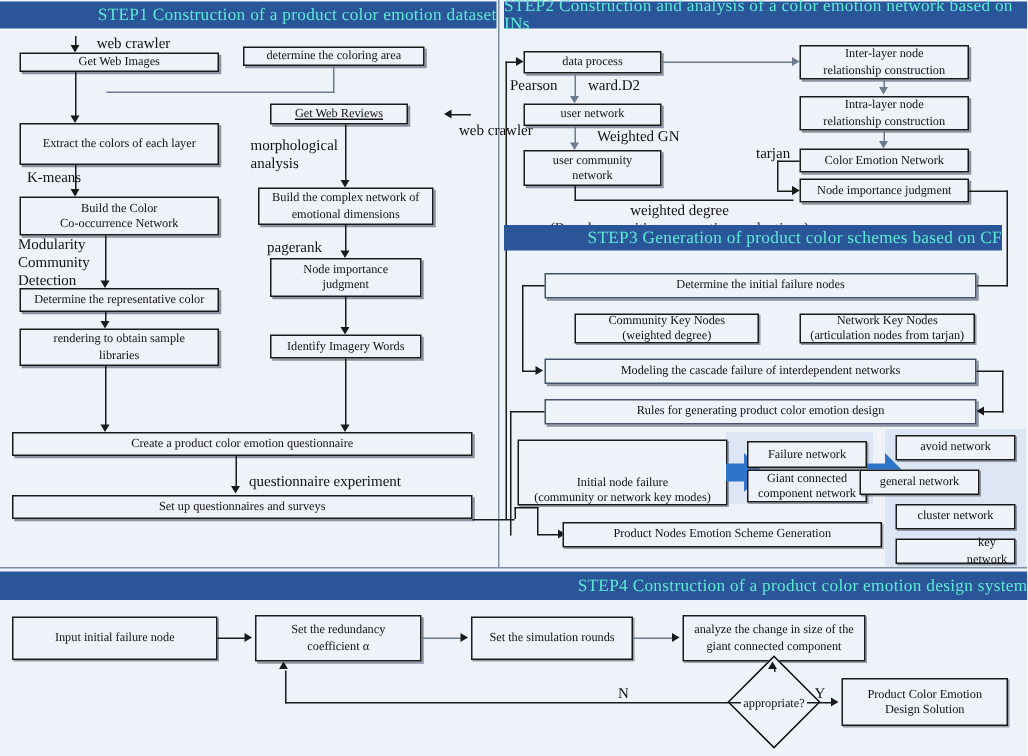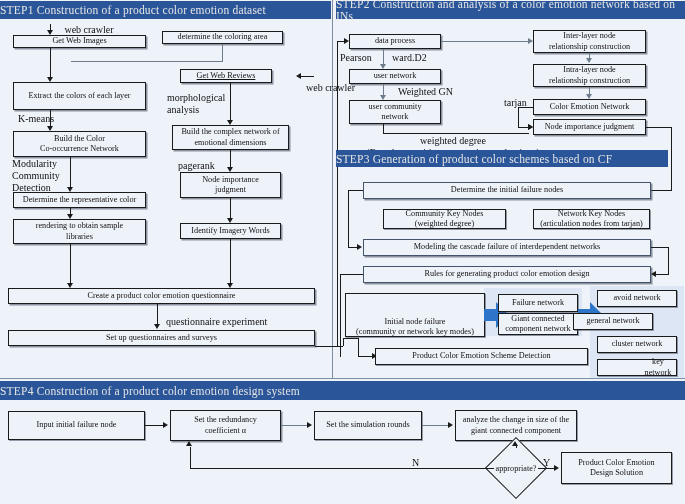--- a/index.html
+++ b/index.html
@@ -1,19 +1,19 @@
 <!DOCTYPE html>
 <html><head>
 <meta charset="utf-8">
 <style>
   html,body{margin:0;padding:0;background:#fff;}
   body{font-family:"Liberation Serif", serif;}
   #root{position:relative;width:685px;height:504px;background:#eef2f9;overflow:hidden;}
 
-  .band{position:absolute;background:#2a5699;color:#e5e5e5;display:flex;align-items:center;justify-content:flex-start;
+  .band{position:absolute;background:#2a5699;color:#5eead4;display:flex;align-items:center;justify-content:flex-end;
         font-family:"Liberation Serif", serif;letter-spacing:.2px;}
   .band span{font-size:11.5px;}
 
   .box{position:absolute;box-sizing:border-box;border:1px solid #1a1a1a;background:#eef2f9;
        display:flex;align-items:center;justify-content:center;text-align:center;
        font-size:8.2px;line-height:1.25;color:#111;padding:1px 2px;
        box-shadow:1.5px 1.5px 0 rgba(60,70,90,.55);}
   .box.thin{box-shadow:1px 1px 0 rgba(60,70,90,.5);}
   .box.grayborder{border:1px solid #43546b;}
 
@@ -241,21 +241,21 @@
 
   <svg class="bigarrow" style="left:578px;top:301px;" width="26" height="28" viewBox="0 0 26 28">
     <path d="M0 8 L12 8 L12 1 L25 14 L12 27 L12 20 L0 20 Z" fill="#2e74c8"></path>
   </svg>
 
   <div class="box thin" style="left:597px;top:290px;width:80px;height:17px;">avoid network</div>
   <div class="box thin" style="left:573px;top:313px;width:80px;height:17px;">general network</div>
   <div class="box thin" style="left:597px;top:336px;width:80px;height:17px;">cluster network</div>
   <div class="box thin" style="left:597px;top:359px;width:80px;height:17px;padding-left:44px;">key network</div>
 
-  <div class="box thin" style="left:375px;top:348px;width:213px;height:17px;">Product Color Emotion Scheme Detection</div>
+  <div class="box thin" style="left:375px;top:348px;width:213px;height:17px;">Product Nodes Emotion Scheme Generation</div>
 
   <div class="ln v" style="left:340px;top:274px;height:83px;"></div>
   <div class="ln h" style="left:340px;top:274px;width:23px;"></div>
 
   <div class="band" style="left:0;top:381px;width:685px;height:19px;">
     <span>STEP4 Construction of a product color emotion design system</span>
   </div>
 
   <div class="box thin" style="left:8px;top:411px;width:137px;height:29px;">Input initial failure node</div>
   <div class="ln h" style="left:145px;top:425px;width:19px;"></div>

